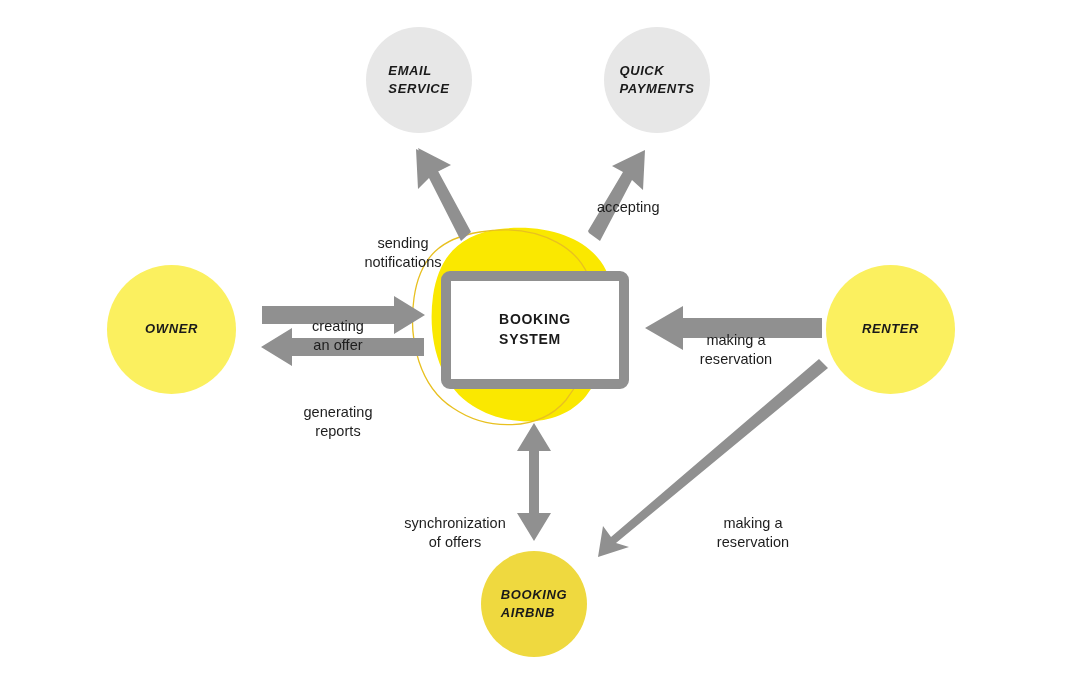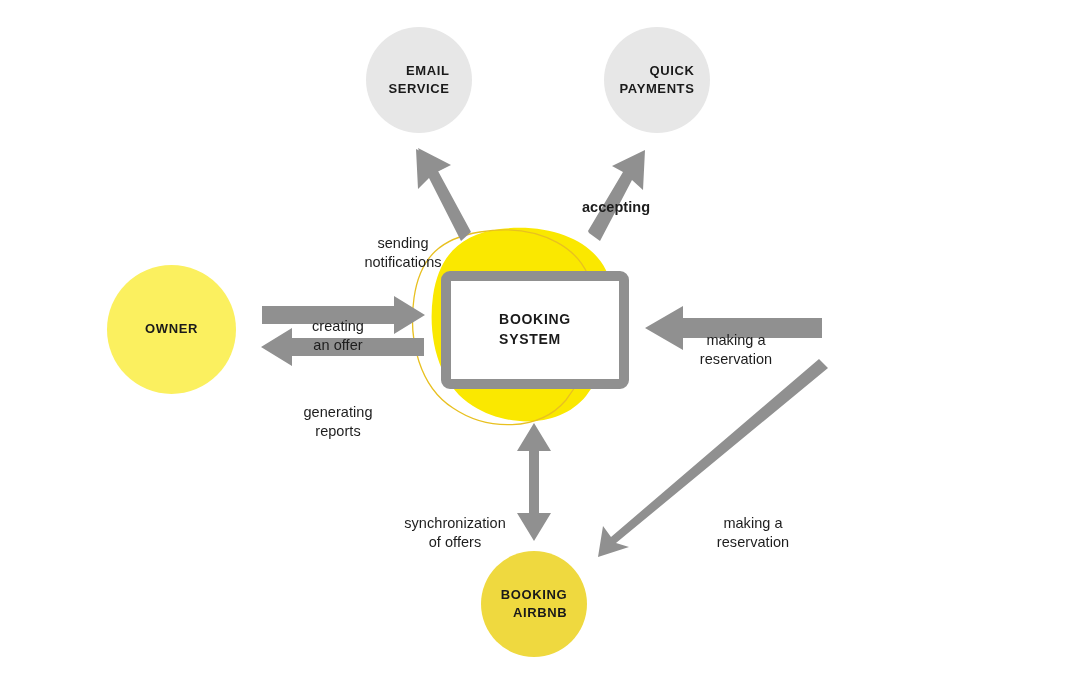--- a/index.html
+++ b/index.html
@@ -26,22 +26,23 @@
     height: 685px;
   }
 
   
   .node {
     position: absolute;
     border-radius: 50%;
     display: flex;
     align-items: center;
     justify-content: center;
-    text-align: right;
+    text-align: left;
     box-sizing: border-box;
+    font-style: italic;
   }
   .node-label {
     font-weight: bold;
     font-size: 13px;
     letter-spacing: 0.6px;
     line-height: 1.42;
     color: #1a1a1a;
     white-space: pre-line;
     text-transform: uppercase;
   }
@@ -78,21 +79,21 @@
     font-size: 14.5px;
     line-height: 1.32;
     color: #1d1d1d;
     white-space: pre-line;
     letter-spacing: 0.05px;
   }
   .ta-center { text-align: center; margin-top: 48px; }
   .ta-left   { text-align: left; }
 
   #label-sending-notifications { left: 351px; top: 186px; width: 104px; }
-  #label-accepting             { left: 582px; top: 198px; width: 110px; font-weight: bold; }
+  #label-accepting             { left: 597px; top: 198px; width: 110px; }
   #label-creating-an-offer     { left: 282px; top: 269px; width: 112px; }
   #label-generating-reports    { left: 282px; top: 355px; width: 112px; }
   #label-making-reservation-r  { left: 677px; top: 283px; width: 118px; }
   #label-making-reservation-a  { left: 701px; top: 466px; width: 104px; }
   #label-synchronization       { left: 386px; top: 466px; width: 138px; }
 </style>
 </head>
 <body>
 
 <div id="canvas">
@@ -159,20 +160,23 @@
 
   <div class="node node-yellow-light" id="node-owner">
     <span class="node-label">OWNER</span>
   </div>
 
   <div class="node node-gray" id="node-quick-payments">
     <span class="node-label">QUICK
 PAYMENTS</span>
   </div>
 
+  <div class="node node-yellow-light" id="node-renter">
+    <span class="node-label">RENTER</span>
+  </div>
 
   <div id="node-booking-system">
     <span class="node-label">BOOKING
 SYSTEM</span>
   </div>
 
   <div class="node node-yellow-gold" id="node-booking-airbnb">
     <span class="node-label">BOOKING
 AIRBNB</span>
   </div>

